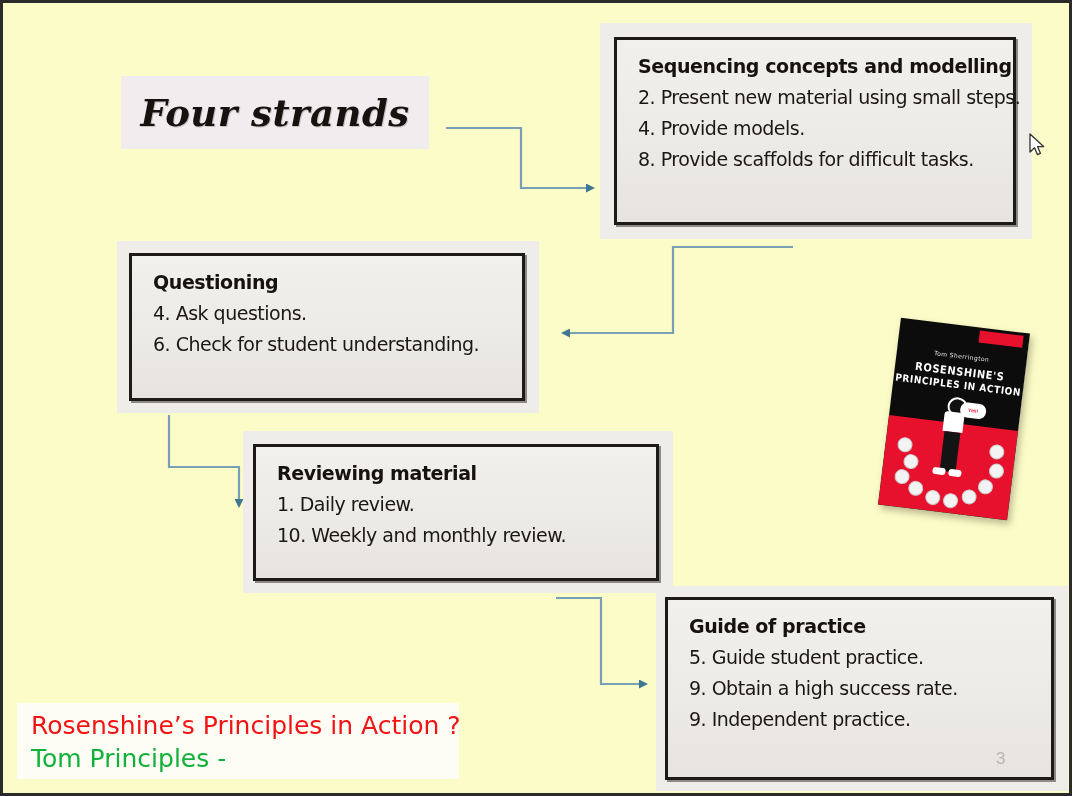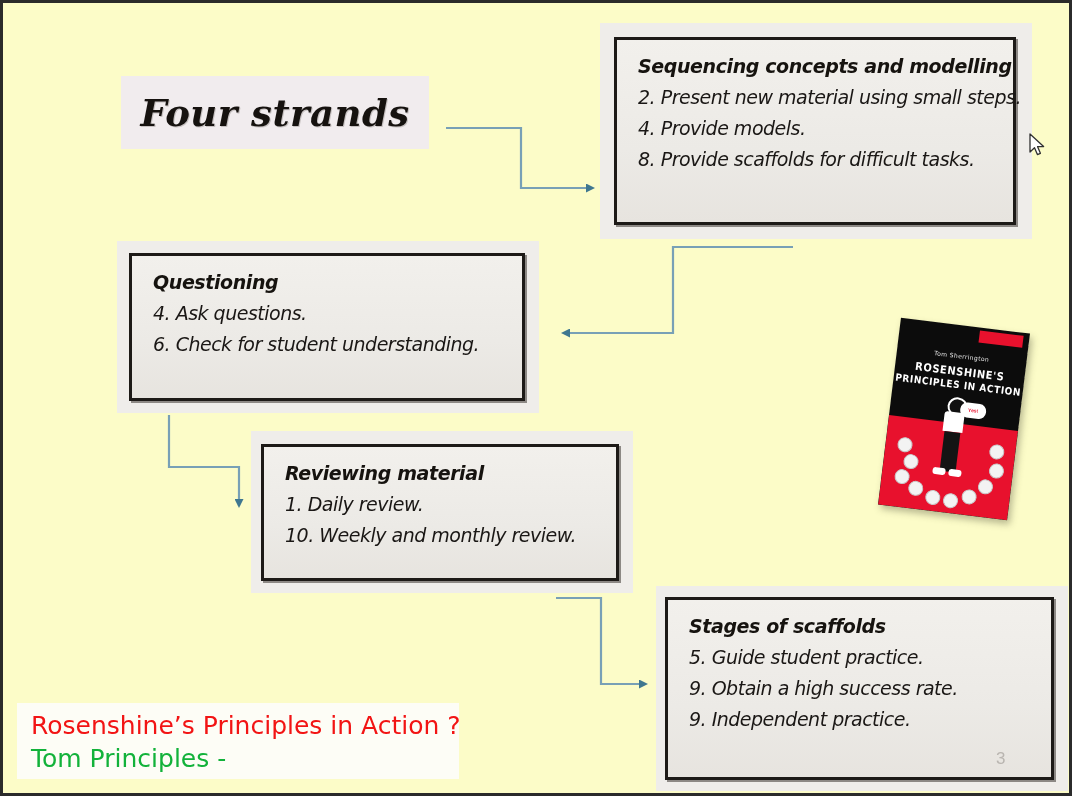--- a/index.html
+++ b/index.html
@@ -19,21 +19,20 @@
     border: 3px solid #2b2b2b;
     box-sizing: border-box;
     overflow: hidden;
   }
 
   
   .scan {
     position: absolute;
     background: #efedea;
     box-sizing: border-box;
-    font-style: italic;
   }
   .scan .inner {
     position: absolute;
     inset: 0;
     border: 3px solid #1d1a17;
     box-shadow: 2px 2px 0 0 rgba(60,55,50,.55);
     box-sizing: border-box;
     background: linear-gradient(180deg,#f2f0ec 0%, #eceae6 60%, #e7e4df 100%);
   }
   .scan .body {
@@ -263,33 +262,33 @@
 
   <div class="scan" style="left:114px; top:238px; width:422px; height:172px;">
     <div class="inner" style="left:12px; top:12px; right:14px; bottom:12px;"></div>
     <div class="body" style="left:12px; top:12px; right:14px; bottom:12px;">
       <p class="box-title">Questioning</p>
       <p class="box-line">4. Ask questions.</p>
       <p class="box-line">6. Check for student understanding.</p>
     </div>
   </div>
 
-  <div class="scan" style="left:248px; top:428px; width:382px; height:162px;">
+  <div class="scan" style="left:240px; top:428px; width:430px; height:162px;">
     <div class="inner" style="left:10px; top:13px; right:14px; bottom:12px;"></div>
     <div class="body" style="left:10px; top:13px; right:14px; bottom:12px;">
       <p class="box-title">Reviewing material</p>
       <p class="box-line">1. Daily review.</p>
       <p class="box-line">10. Weekly and monthly review.</p>
     </div>
   </div>
 
   <div class="scan" style="left:653px; top:583px; width:412px; height:205px;">
     <div class="inner" style="left:9px; top:11px; right:14px; bottom:11px;"></div>
     <div class="body" style="left:9px; top:11px; right:14px; bottom:11px;">
-      <p class="box-title">Stages of scaffolds</p>
+      <p class="box-title">Guide of practice</p>
       <p class="box-line">5. Guide student practice.</p>
       <p class="box-line">9. Obtain a high success rate.</p>
       <p class="box-line">9. Independent practice.</p>
     </div>
   </div>
 
   <div id="book">
     <div class="cover">
       <div class="redband"></div>
       <div class="pub"></div>

